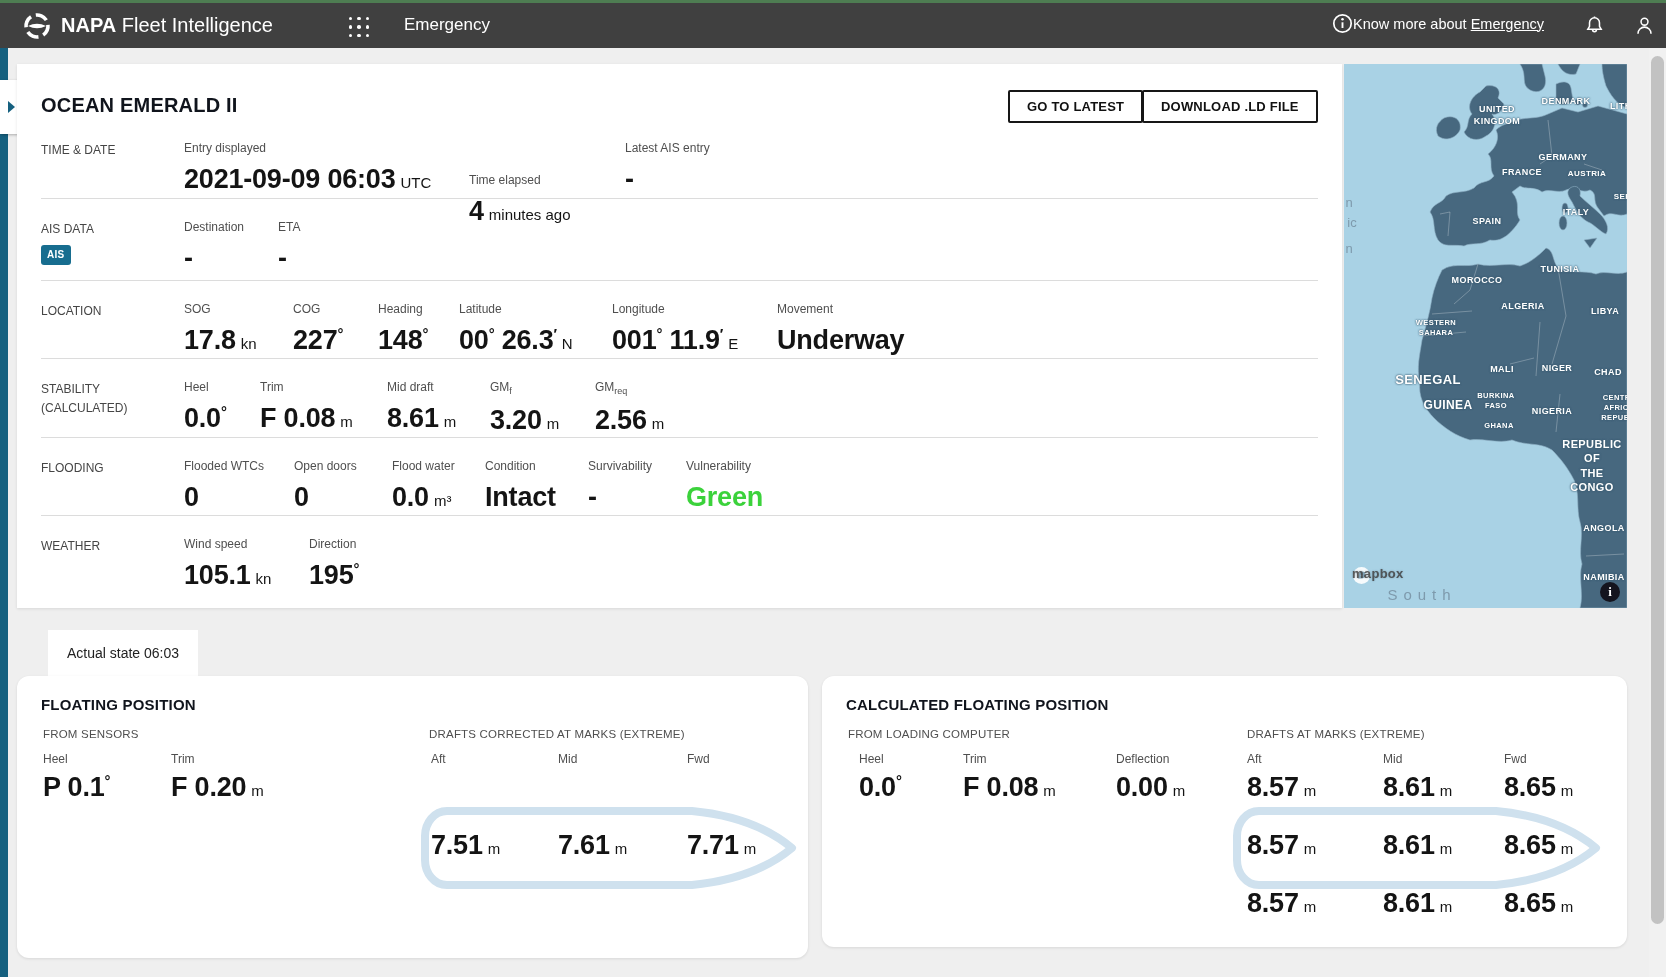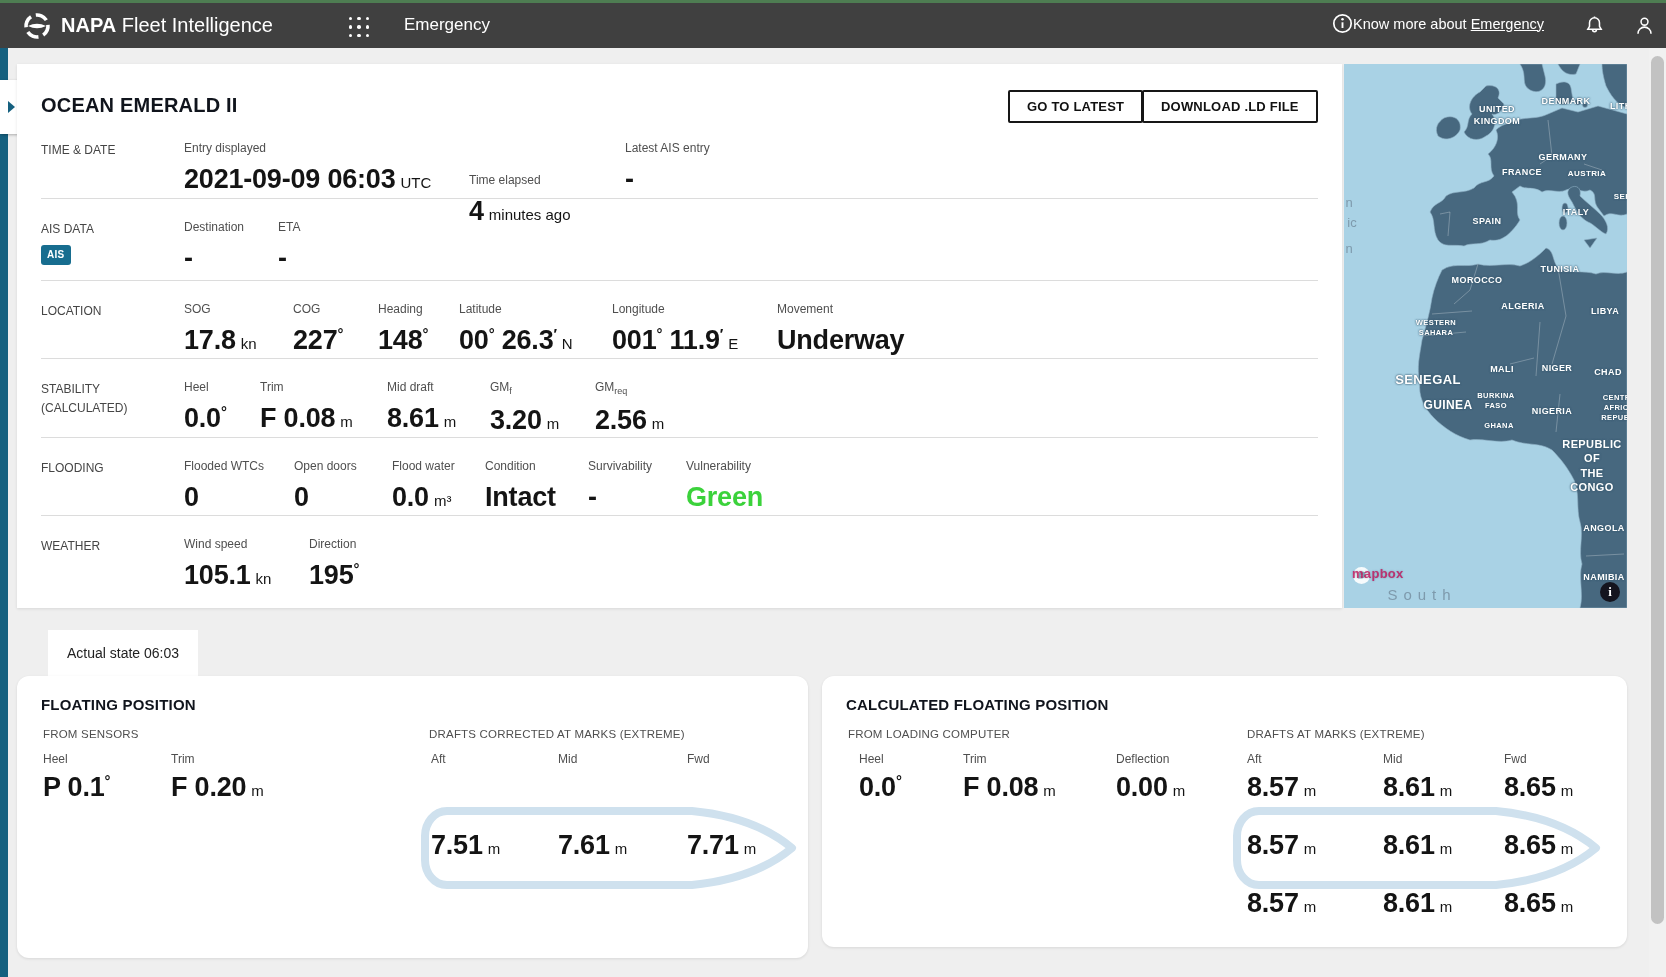--- a/index.html
+++ b/index.html
@@ -44,21 +44,21 @@
   .val sup{font-size:55%;vertical-align:super;}
   .green{color:#3bd23b;}
   
   .map{position:absolute;left:1344px;top:64px;width:283px;height:544px;overflow:hidden;background:#a9d2e5;cursor:grab;}
   .map svg{position:absolute;left:0;top:0;}
   .map-label{position:absolute;transform:translate(-50%,-50%);color:#fff;font-weight:700;font-size:9px;
              letter-spacing:.4px;text-align:center;white-space:pre-line;line-height:1.3;
              text-shadow:0 0 2px rgba(55,88,110,.95),0 0 2px rgba(55,88,110,.75);}
   .ocean-label{position:absolute;transform:translate(-50%,-50%);color:#7e9aac;font-size:13px;white-space:pre;}
   .mapbox-attrib{position:absolute;left:8px;top:502px;display:flex;align-items:center;gap:4px;}
-  .mapbox-word{color:#be185d;opacity:.85;font-size:13px;font-weight:700;letter-spacing:.3px;text-shadow:0 0 2px rgba(70,100,120,.6);}
+  .mapbox-word{color:#404040;opacity:.85;font-size:13px;font-weight:700;letter-spacing:.3px;text-shadow:0 0 2px rgba(70,100,120,.6);}
   .map-info-btn{position:absolute;right:7px;top:518px;width:20px;height:20px;border-radius:50%;background:#14141e;
                 color:#fff;font-family:"Liberation Serif",serif;font-weight:700;font-size:13px;text-align:center;
                 line-height:20px;cursor:pointer;}
   
   .state-tab{position:absolute;left:48px;top:630px;width:150px;height:46px;background:#fff;display:flex;
              align-items:center;justify-content:center;font-size:14px;color:#222;cursor:pointer;}
   .panel{position:absolute;background:#fff;box-shadow:0 1px 3px rgba(0,0,0,.10);border-radius:12px;}
   .panel.pl{left:17px;top:676px;width:791px;height:282px;}
   .panel.pr{left:822px;top:676px;width:805px;height:271px;}
   .ptitle{position:absolute;left:24px;top:20px;font-size:15px;font-weight:700;color:#10141c;letter-spacing:.2px;}

